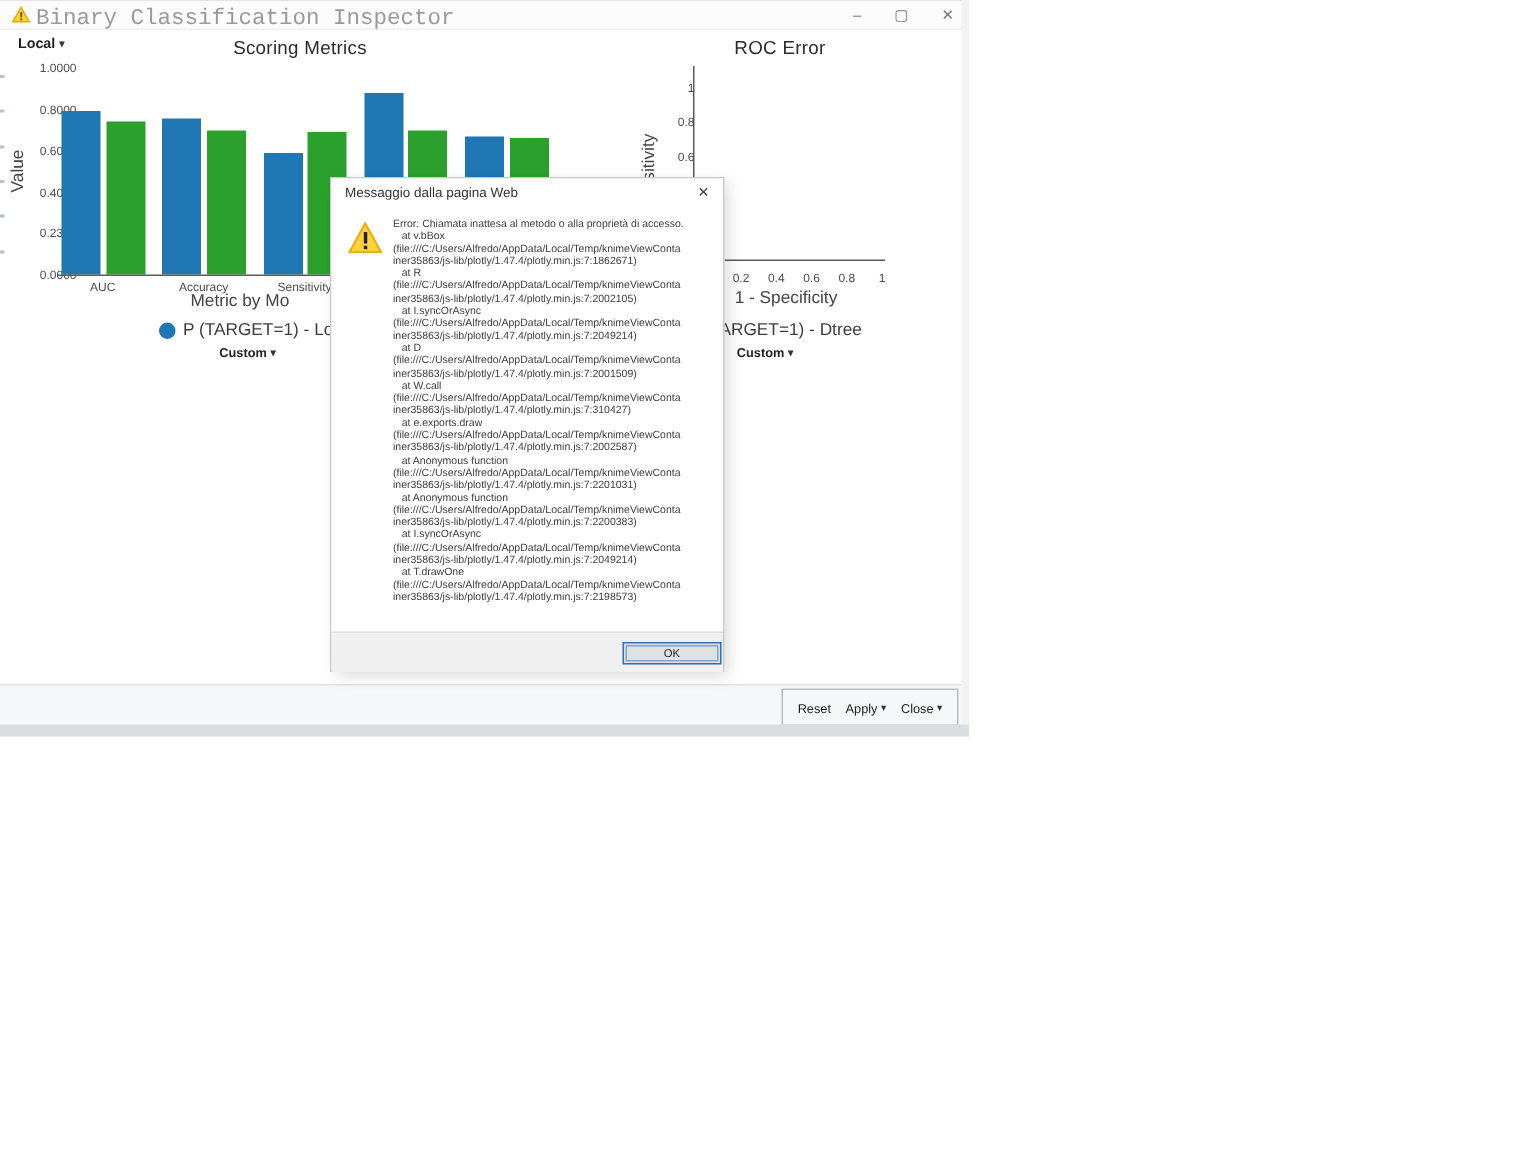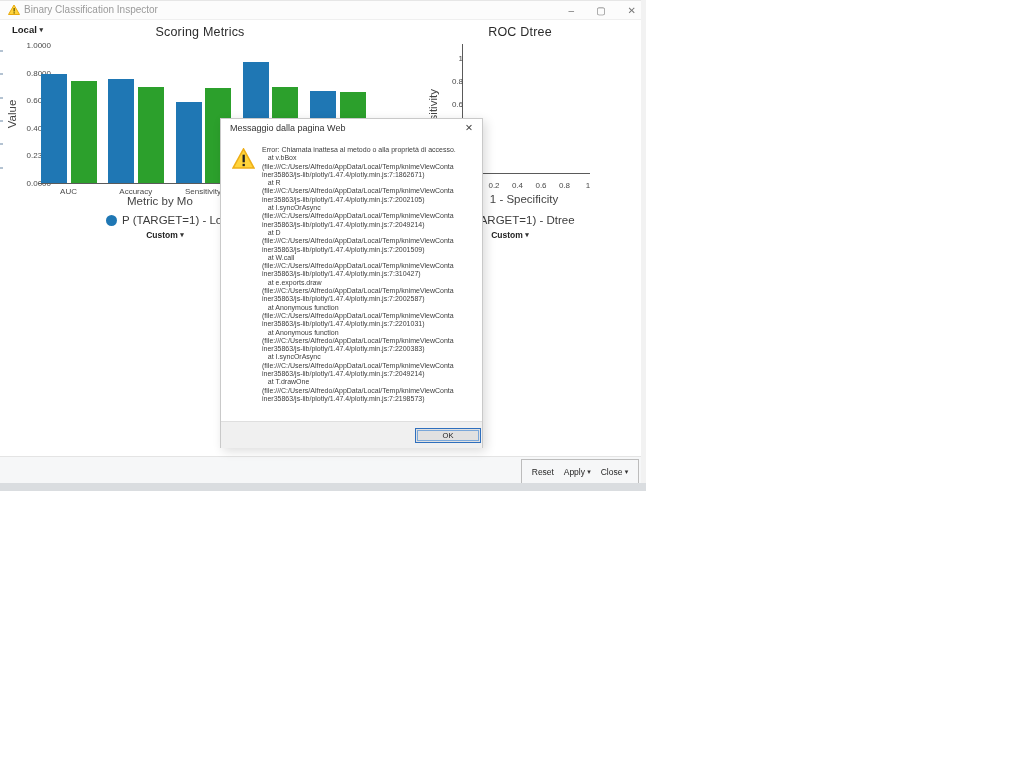--- a/index.html
+++ b/index.html
@@ -5,21 +5,21 @@
   * { box-sizing: border-box; margin: 0; padding: 0; }
   html, body { width: 1024px; height: 768px; background: #ffffff; }
   body { font-family: "Liberation Sans", sans-serif; }
   .page { position: relative; width: 1024px; height: 768px; overflow: hidden; background: #fff; }
 
   .window { position: absolute; left: 0; top: 0; width: 646px; height: 483px; background: #fff; border-top: 1px solid #e6e6e6; }
   .win-right-strip { position: absolute; left: 641px; top: 0; width: 5px; height: 483px; background: #f2f2f2; }
   .bottom-strip { position: absolute; left: 0; top: 483px; width: 646px; height: 8px; background: #dadde0; }
 
   .titlebar { position: absolute; left: 0; top: 0; width: 646px; height: 19px; background: #fcfcfc; border-bottom: 1px solid #efefef; }
-  .title-text { position: absolute; left: 24px; top: 3px; font-size: 10px; color: #9a9a9a; }
+  .title-text { position: absolute; left: 24px; top: 3px; font-size: 15px; color: #9a9a9a; font-family: Liberation Mono, monospace; }
   .title-icon { position: absolute; left: 8px; top: 3px; width: 12px; height: 12px; }
   .win-controls { position: absolute; right: 10px; top: 0; height: 19px; display: flex; align-items: center; gap: 22px; color: #777; font-size: 10px; }
   .win-controls span { cursor: default; line-height: 19px; }
 
   .stats-btn { position: absolute; left: 12px; top: 23px; font-size: 9.5px; color: #1f1f1f; font-weight: bold; background: none; border: none; font-family: inherit; cursor: pointer; }
   .caret { font-size: 7px; color: #333; vertical-align: 1px; }
 
   .chart-title { position: absolute; font-size: 12.5px; color: #2b2b2b; text-align: center; font-weight: 500; letter-spacing: .2px; }
   .tick { position: absolute; font-size: 8px; color: #4a4a4a; margin-left: 11px; }
   .tick.right { text-align: right; }
@@ -113,21 +113,21 @@
         <div class="cat-label" style="left: 168px; top: 186px; width: 70px;">Sensitivity</div>
       </div>
     <div class="hlabel" style="left:127px;top:194px;">Metric by Mo</div>
     <span class="legend-dot" style="left: 106px; top: 214px; background: rgb(31, 119, 180);"></span>
     <span class="legend-label" style="left:122px;top:213px;">P (TARGET=1) - Logit</span>
     <div class="custom-dd" style="left:120px;top:229px;width:90px;">
       <span>Custom</span>
       <span class="caret">▾</span>
     </div>
 
-    <div class="chart-title" style="left:420px;top:24px;width:200px;">ROC Dtree</div>
+    <div class="chart-title" style="left:420px;top:24px;width:200px;">ROC Error</div>
     <div class="axis-line" style="left:462px;top:43px;width:1px;height:130px;"></div>
     <div id="roc-yticks">
         <div class="tick right" style="left: 420px; width: 32px; top: 168px;">0</div>
         <div class="tick right" style="left: 420px; width: 32px; top: 145px;">0.2</div>
         <div class="tick right" style="left: 420px; width: 32px; top: 122px;">0.4</div>
         <div class="tick right" style="left: 420px; width: 32px; top: 99px;">0.6</div>
         <div class="tick right" style="left: 420px; width: 32px; top: 76px;">0.8</div>
         <div class="tick right" style="left: 420px; width: 32px; top: 53px;">1</div>
       </div>
     <div class="vlabel" style="left:388px;top:108px;width:90px;">Sensitivity</div>

